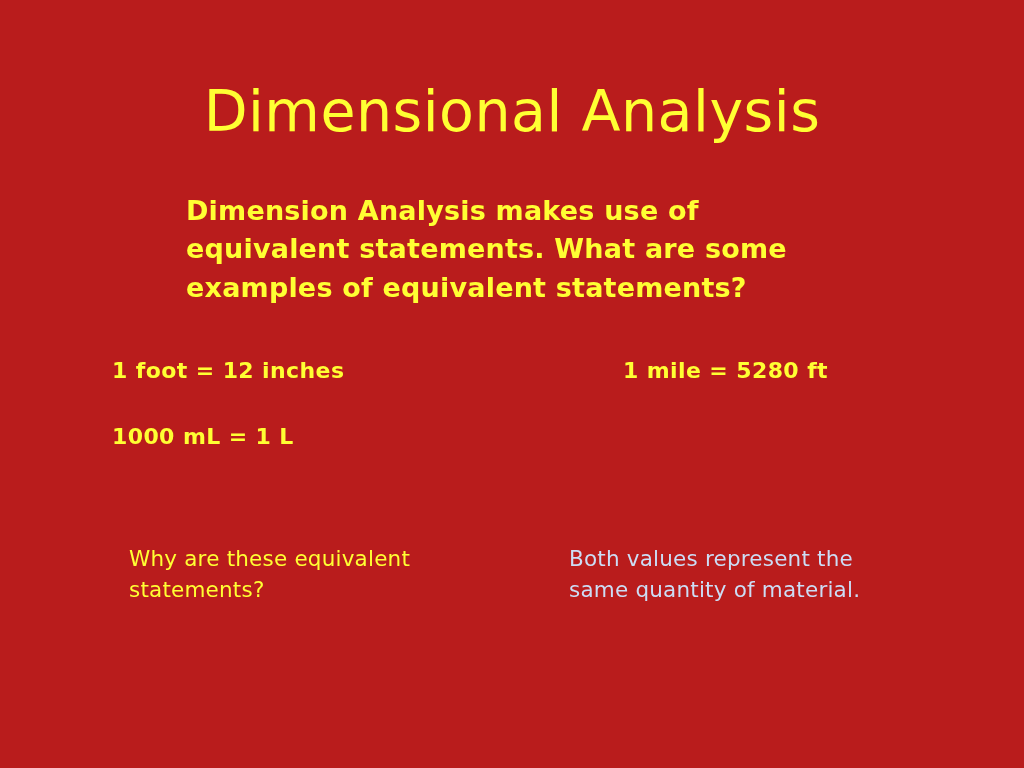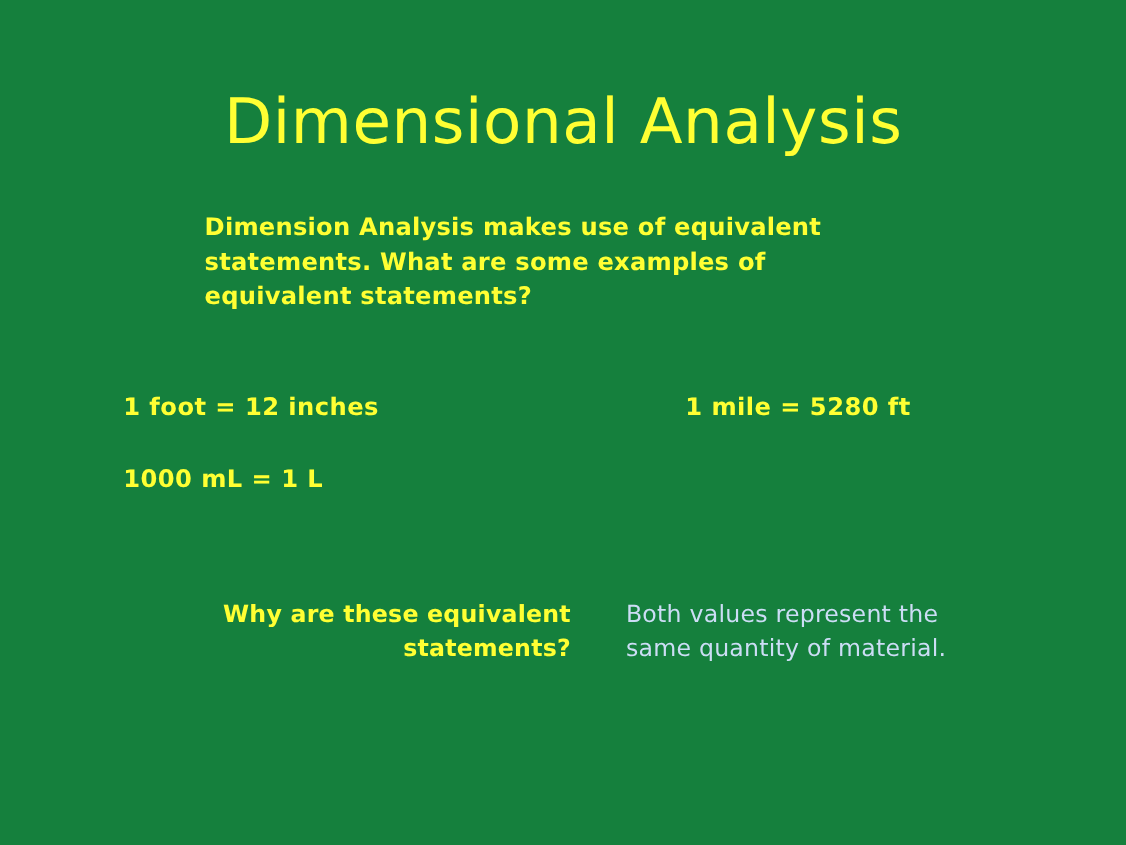--- a/index.html
+++ b/index.html
@@ -12,21 +12,21 @@
     width: 1024px;
     height: 768px;
     overflow: hidden;
     font-family: "DejaVu Sans", "Liberation Sans", sans-serif;
   }
 
   #slide {
     position: relative;
     width: 1024px;
     height: 768px;
-    background: #15803d;
+    background: #b91c1c;
   }
 
   
   #slide-title {
     position: absolute;
     left: 0;
     top: 82px;
     width: 1024px;
     text-align: center;
     color: #ffff33;
@@ -39,21 +39,21 @@
   }
 
   
   #intro-paragraph {
     position: absolute;
     left: 186px;
     top: 192px;
     width: 630px;
     color: #ffff33;
     font-family: "DejaVu Sans", "Liberation Sans", sans-serif;
-    font-size: 22px;
+    font-size: 27px;
     font-weight: bold;
     line-height: 1.42;
     letter-spacing: 0.2px;
   }
 
   
   .eq-row {
     position: absolute;
     left: 0;
     width: 1024px;
@@ -77,24 +77,23 @@
 
   
   #qa-question {
     position: absolute;
     left: 129px;
     top: 544px;
     width: 390px;
     color: #ffff33;
     font-family: "DejaVu Sans", "Liberation Sans", sans-serif;
     font-size: 21.5px;
-    font-weight: bold;
+    font-weight: normal;
     line-height: 1.42;
     letter-spacing: 0.2px;
-    text-align: right;
   }
 
   #qa-answer {
     position: absolute;
     left: 553px;
     top: 544px;
     width: 330px;
     color: #ccddf5;
     font-family: "DejaVu Sans", "Liberation Sans", sans-serif;
     font-size: 21.5px;

